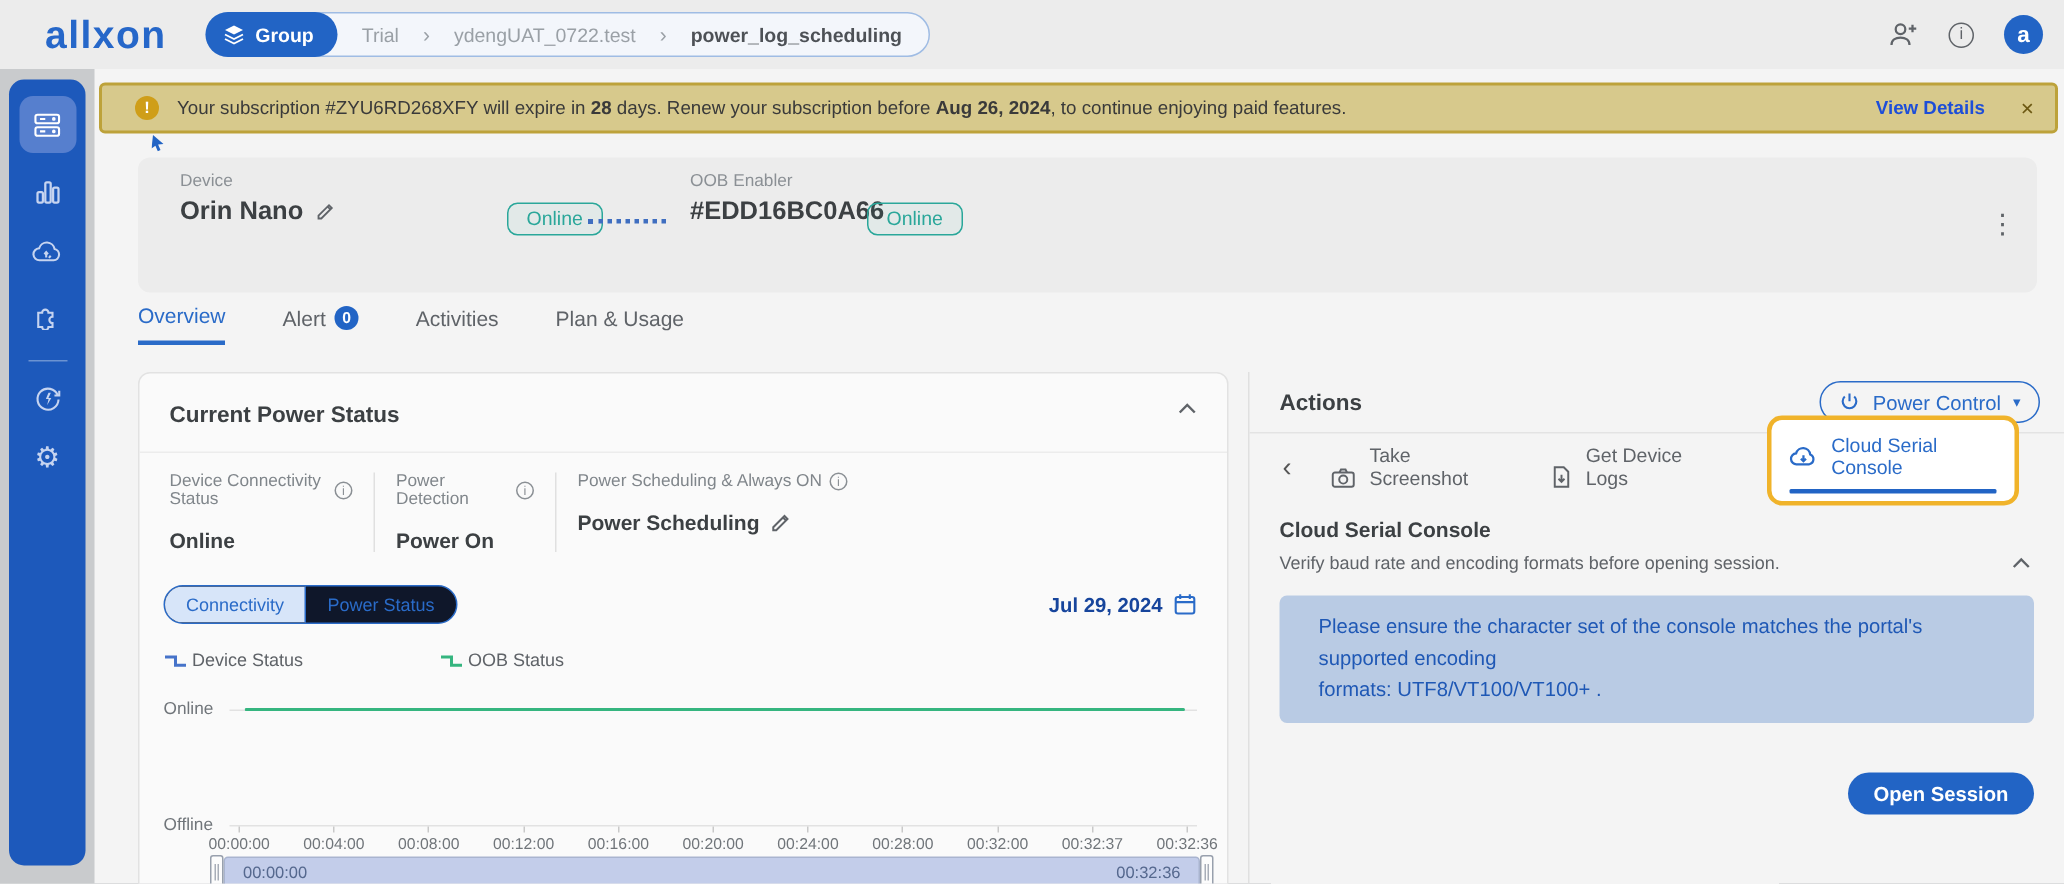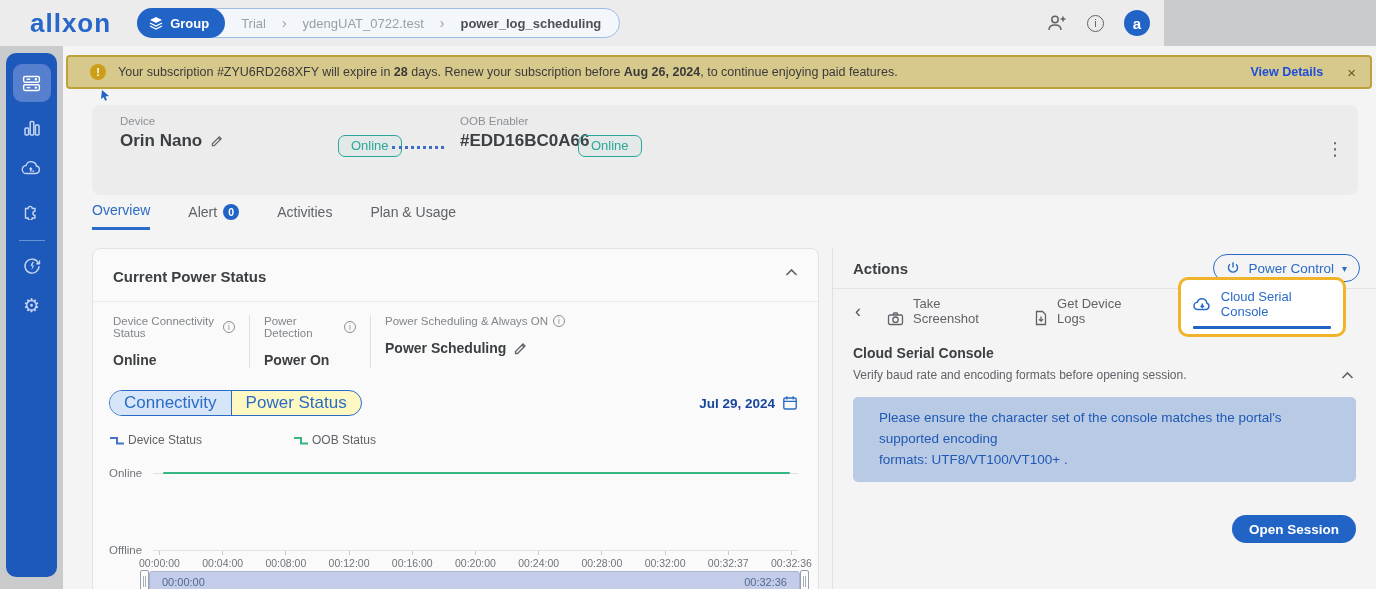--- a/index.html
+++ b/index.html
@@ -1,20 +1,20 @@
 <!DOCTYPE html>
 <html><head>
 <meta charset="utf-8">
 <style>
   * { box-sizing: border-box; margin: 0; padding: 0; }
   html,body { width:1376px; height:589px; overflow:hidden;
     font-family:"Liberation Sans", sans-serif; background:#c9cbcd; position:relative; }
 
   
-  .topbar { position:absolute; top:0; left:0; width:1164px; height:46px;
+  .topbar { position:absolute; top:0; left:0; width:1376px; height:46px;
     background:#ececec; display:flex; align-items:center; z-index:5;justify-content:space-between; }
   .logo { margin-left:30px; font-size:26px; font-weight:bold; letter-spacing:1px;
     color:#2667c9; }
   .breadcrumb { margin-left:26px; height:30px; display:flex; align-items:center;
     border:1px solid #9fbce4; border-radius:16px; background:#f3f6fb; padding-right:18px; }
   .bc-group { height:30px; margin-left:-1px; display:flex; align-items:center; gap:7px;
     background:#2264c5; color:#fff; border-radius:16px; padding:0 16px 0 12px;
     font-size:13px; font-weight:bold; }
   .crumb { font-size:13px; color:#9aa0a6; margin-left:16px; }
   .sep { font-size:14px; color:#9aa0a6; margin-left:16px; }
@@ -89,21 +89,21 @@
   .scol-1 { width:122px; } .scol-2 { width:92px; } .scol-3 { flex:1; }
   .scol-label { font-size:11.5px; color:#80868b; display:flex; align-items:center; gap:5px; }
   .scol-value { margin-top:13px; font-size:14px; font-weight:bold; color:#3c4043;
     display:flex; align-items:center; gap:7px; }
   .vdiv { border-left:1px solid #e0e0e0; margin:0 14px; }
   .info-dot { width:12px; height:12px; border:1px solid #8a8f94; border-radius:50%; flex:none;
     display:inline-flex; align-items:center; justify-content:center; font-size:8.5px; color:#8a8f94; }
 
   .toolbar { display:flex; align-items:center; padding:8px 20px 0 16px; }
   .segmented { display:flex; height:26px; border:1px solid #2a6bc8; border-radius:14px;
-    overflow:hidden; font-size:17px; color:#2a6bc8; background:#fef9c3; }
+    overflow:hidden; font-size:12px; color:#2a6bc8; background:#0f172a; }
   .seg { padding:0 14px; line-height:24px; }
   .seg.on { background:#d7e5f9; border-right:1px solid #2a6bc8; }
   .date-wrap { margin-left:auto; display:flex; align-items:center; gap:7px;
     font-size:13.5px; font-weight:bold; color:#17459c; }
 
   .legend { display:flex; align-items:center; padding:17px 20px 0 16px; font-size:12px; color:#5f6368; }
   .legend-item { display:flex; align-items:center; gap:3px; }
   .legend-item.first { width:184px; }
 
   .chart { position:relative; margin:4px 18px 0 16px; height:145px; }

